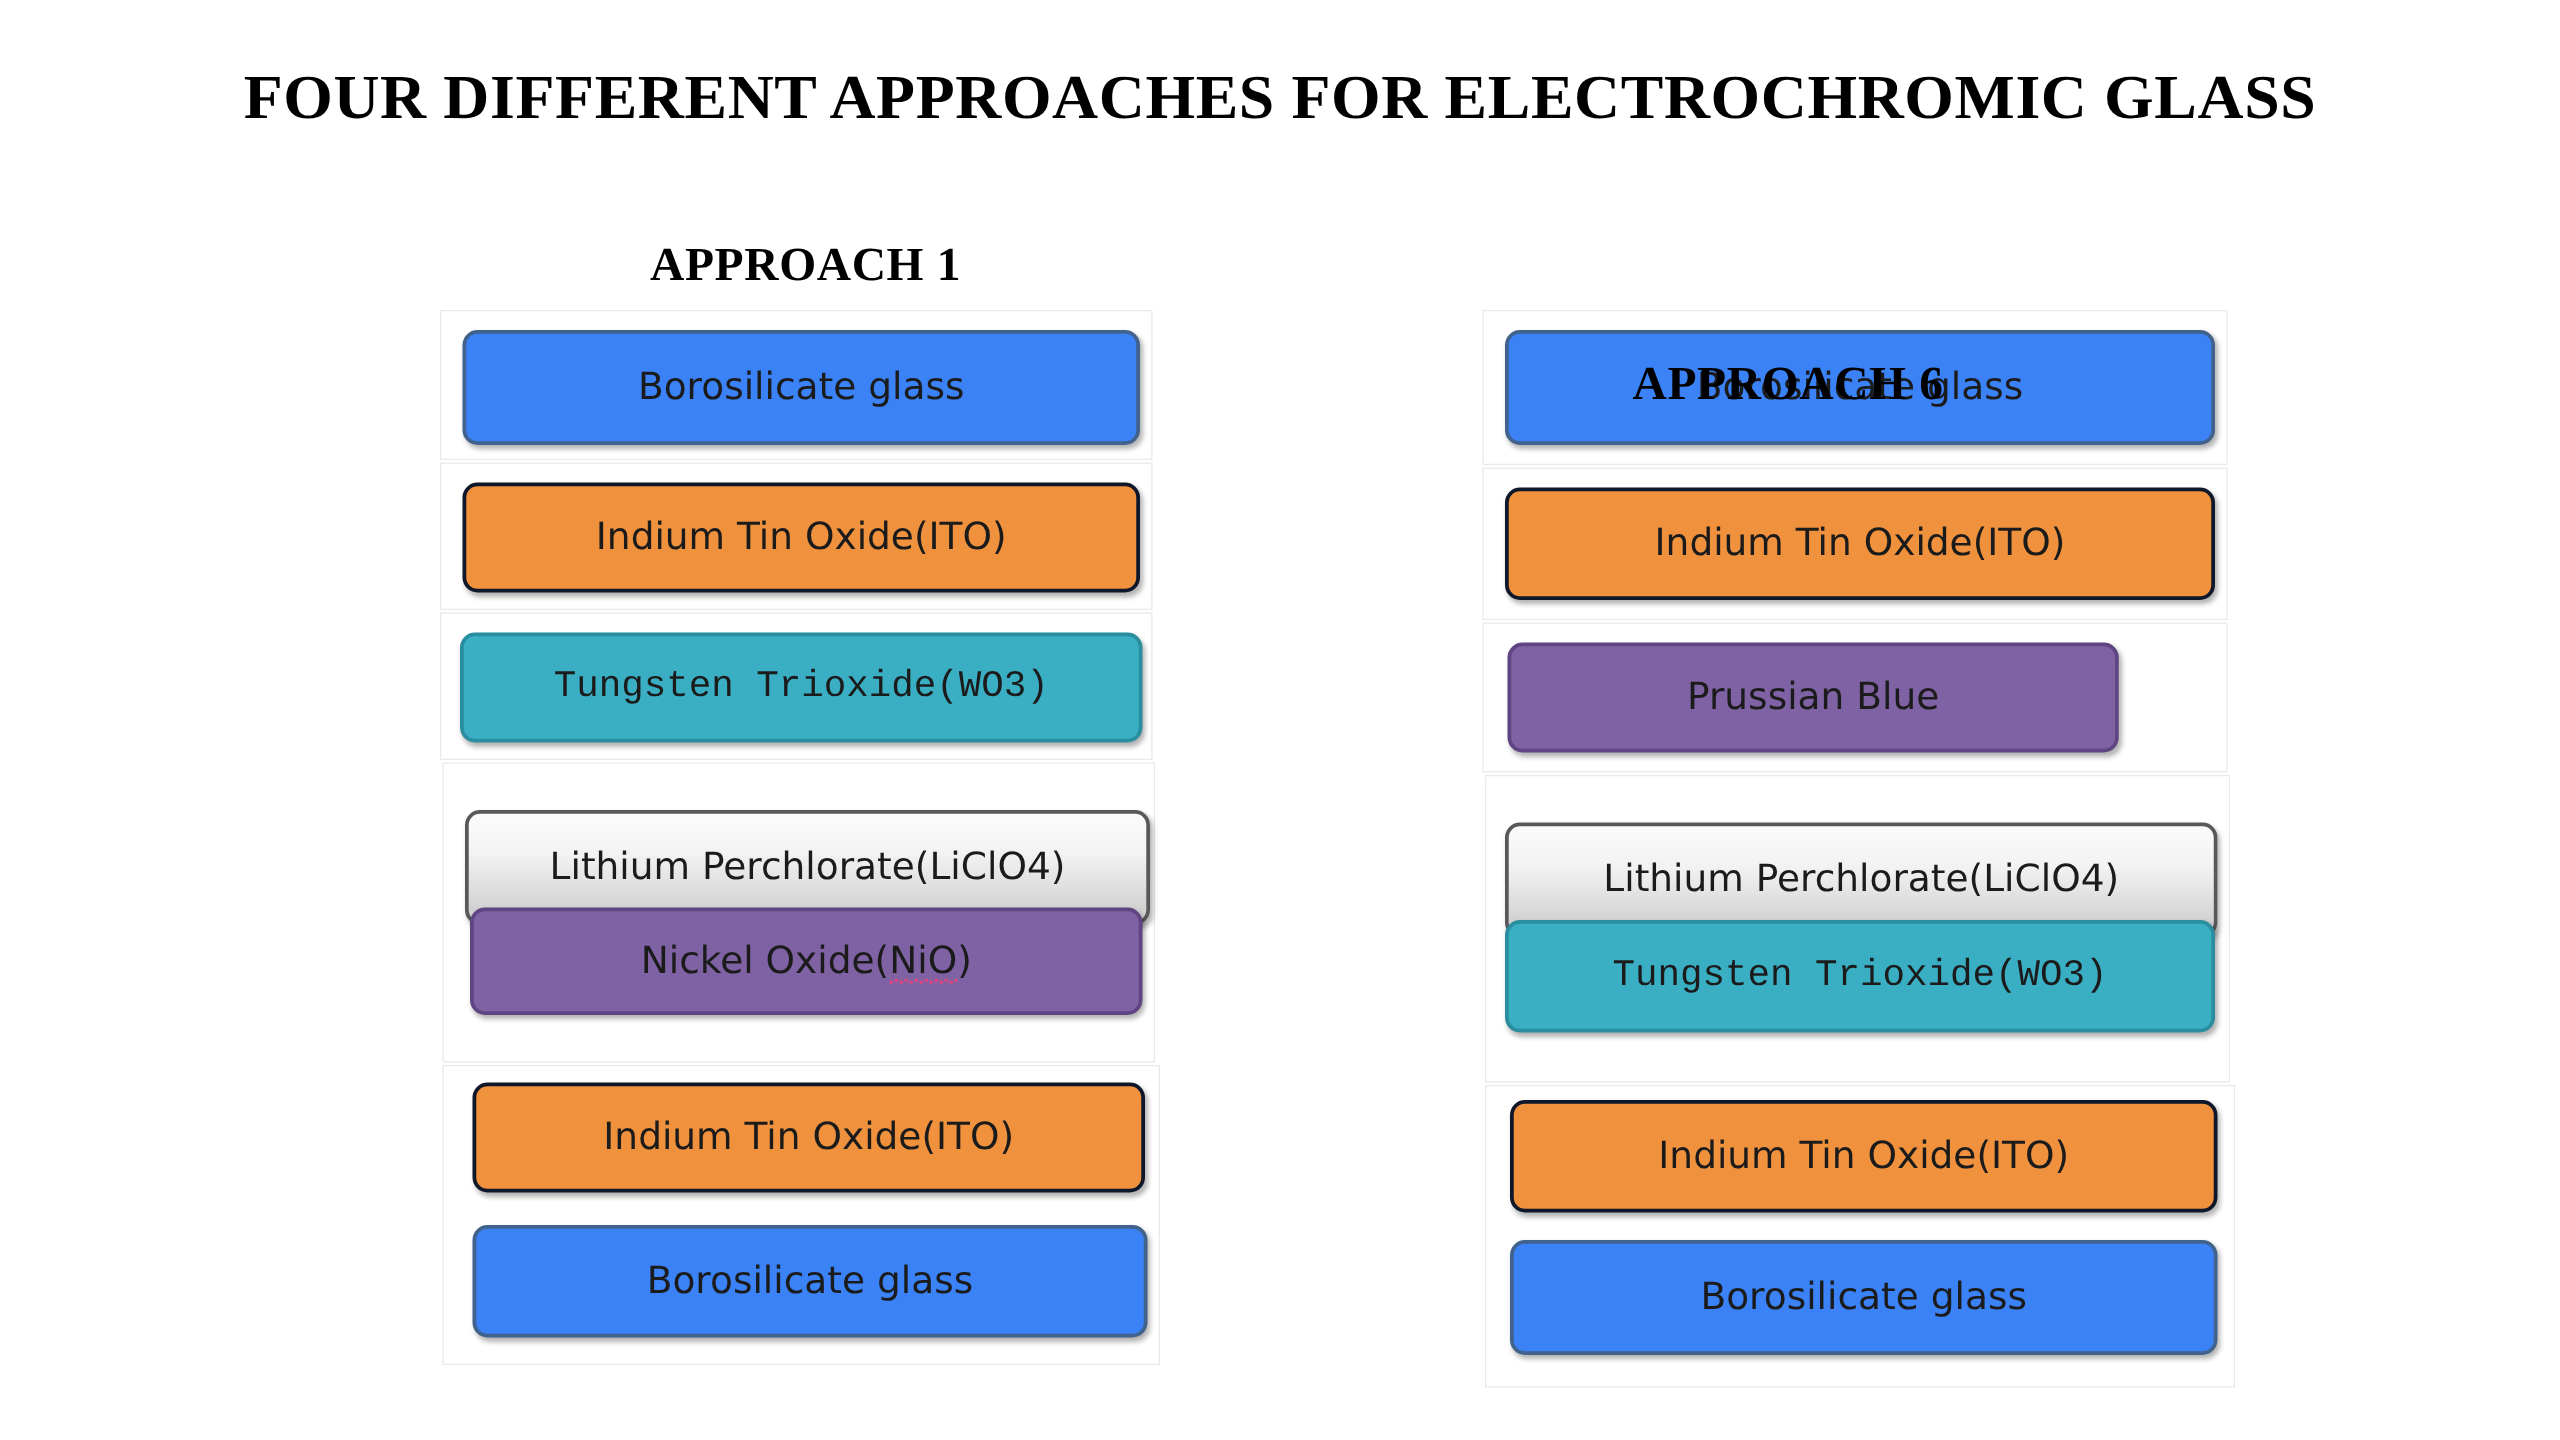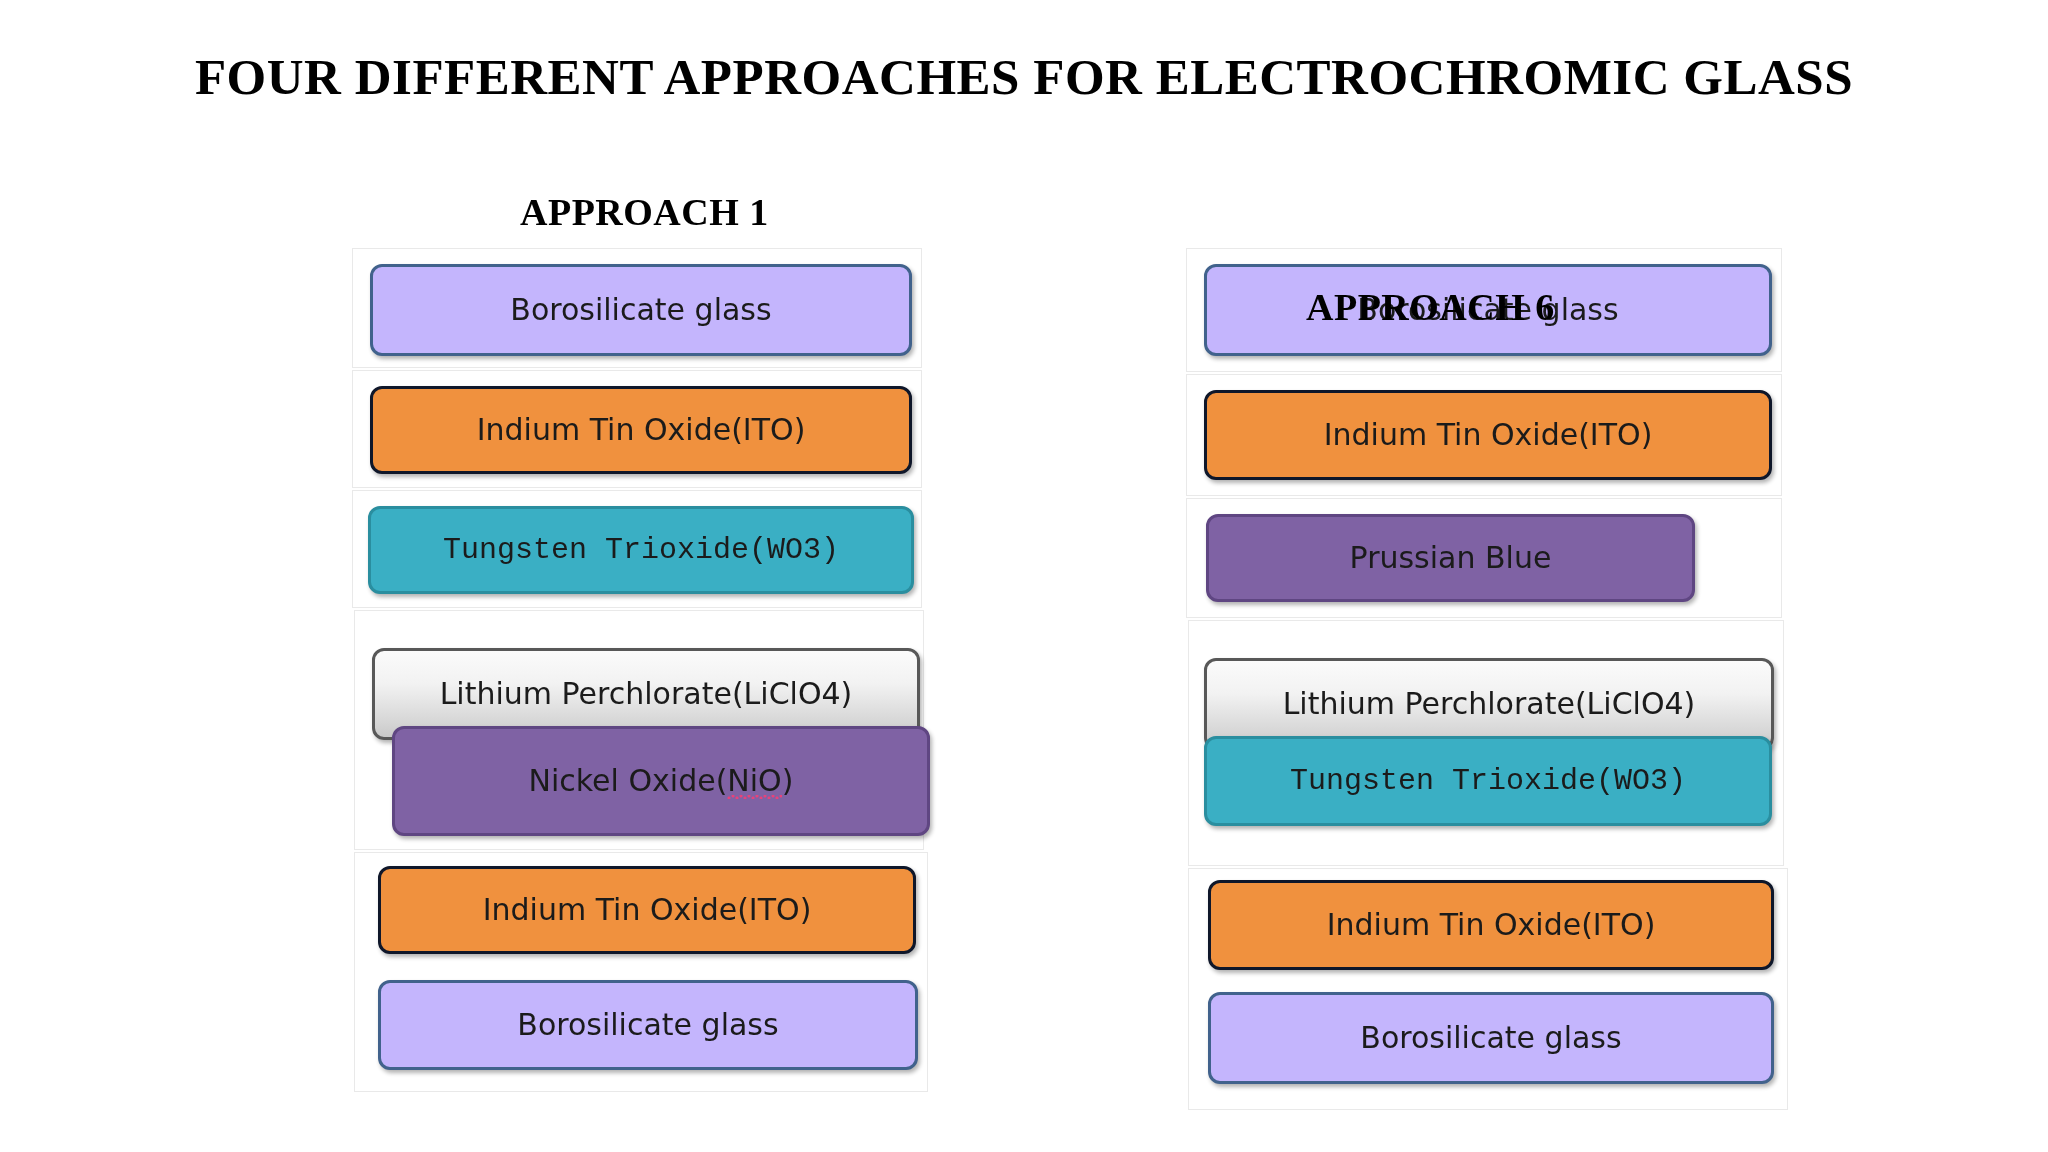--- a/index.html
+++ b/index.html
@@ -79,21 +79,21 @@
     font-size: 30px;
     color: #1b1b1b;
     white-space: nowrap;
     box-shadow: 2px 3px 4px rgba(0,0,0,0.30);
   }
 
   .layer .layer-label { position: relative; line-height: 1; }
 
   
   .c-blue {
-    background: #c4b5fd;
+    background: #3b82f6;
     border: 3px solid #41628c;
   }
   .c-orange {
     background: #f0913e;
     border: 3px solid #0f172a;
   }
   .c-teal {
     background: #3aafc4;
     border: 3px solid #2a8e9f;
     font-family: Liberation Mono, monospace;
@@ -151,21 +151,21 @@
   </div>
 
   <div class="layer c-teal" style="left:16px; top:258px; width:546px; height:88px;">
     <span class="layer-label">Tungsten Trioxide(WO3)</span>
   </div>
 
   <div class="layer c-gray" style="left:20px; top:370px; width:548px; height:92px;">
     <span class="layer-label">Lithium Perchlorate(LiClO4)</span>
   </div>
 
-  <div class="layer c-purple" style="left:40px; top:478px; width:538px; height:110px;">
+  <div class="layer c-purple" style="left:24px; top:478px; width:538px; height:86px;">
     <span class="layer-label">
       <span>Nickel Oxide(</span><span class="spell">NiO</span><span>)</span>
     </span>
   </div>
 
   <div class="layer c-orange" style="left:26px; top:618px; width:538px; height:88px;">
     <span class="layer-label">Indium Tin Oxide(ITO)</span>
   </div>
 
   <div class="layer c-blue" style="left:26px; top:732px; width:540px; height:90px;">

